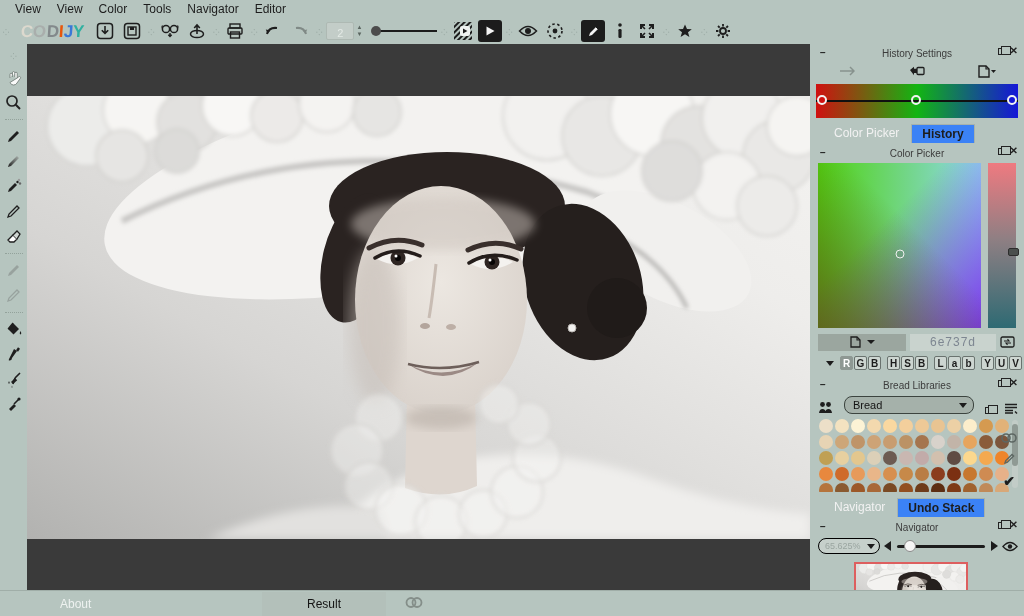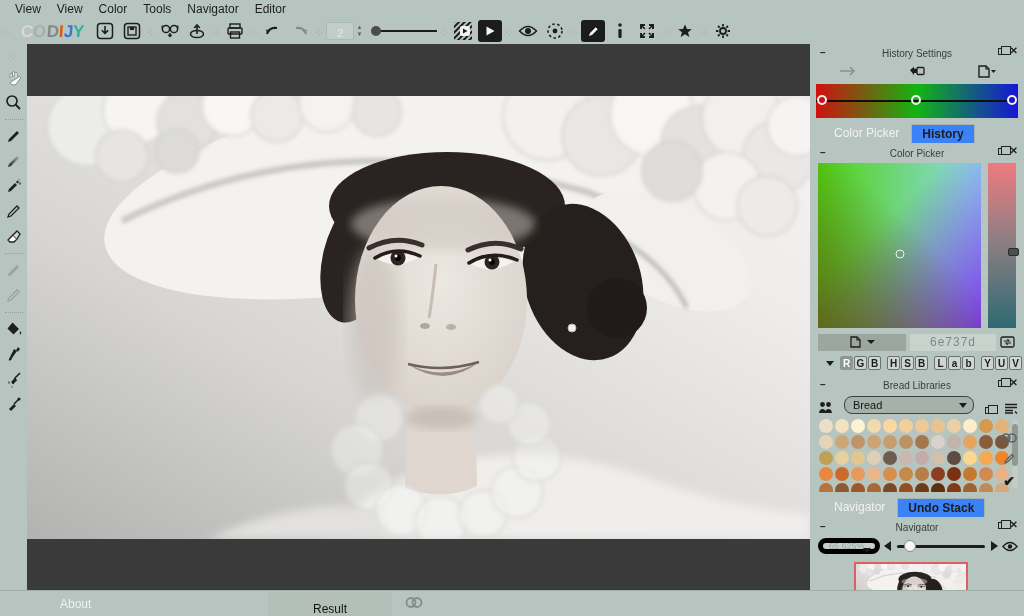--- a/index.html
+++ b/index.html
@@ -80,40 +80,40 @@
   .libsrow { display:flex; align-items:flex-end; gap:11px; height:20px; margin:2px 4px 0 6px; }
   .libselect { position:relative; flex:1; height:18px; background:#a5b1aa; border:1px solid #3c443f; border-radius:8px; display:flex; align-items:center; padding:0 18px 0 8px; font-size:11px; color:#141414; }
   .libselect .caret-down { position:absolute; right:6px; top:6px; }
   .swatch-area { position:relative; height:74px; margin:4px 4px 0 6px; overflow:hidden; }
   .swatch-grid { width:192px; display:flex; flex-wrap:wrap; }
   .swatch { width:14px; height:14px; border-radius:50%; margin:1px; }
   .sscroll { position:absolute; right:0; top:2px; width:6px; height:68px; background:#c2ccc7; border-radius:3px; }
   .sscroll .thumb { position:absolute; left:0; top:4px; width:6px; height:42px; background:#8f9a94; border-radius:3px; }
 
   .navrow { display:flex; align-items:center; height:20px; margin:2px 4px 0 6px; gap:4px; }
-  .zoomsel { position:relative; width:62px; height:16px; background:#c6d0cb; border:5px solid #000000; border-radius:8px; display:flex; align-items:center; padding:0 14px 0 6px; font-size:9px; color:#9aa5a0; }
+  .zoomsel { position:relative; width:62px; height:16px; background:#c6d0cb; border:1px solid #000000; border-radius:8px; display:flex; align-items:center; padding:0 14px 0 6px; font-size:9px; color:#9aa5a0; }
   .zoomsel .caret-down { position:absolute; right:4px; top:5px; border-top-color:#1c1c1c; }
   .navslider { position:relative; flex:1; height:16px; }
   .navslider .line { position:absolute; left:2px; right:2px; top:7px; height:2.5px; background:#1c1c1c; border-radius:2px; }
   .navslider .knob { position:absolute; left:10%; top:2px; width:12px; height:12px; background:#f6f6f6; border:1px solid #8a8a8a; border-radius:50%; }
   .tri { width:0; height:0; }
   .tri.left { border-top:5px solid transparent; border-bottom:5px solid transparent; border-right:7px solid #1c1c1c; }
   .tri.right { border-top:5px solid transparent; border-bottom:5px solid transparent; border-left:7px solid #1c1c1c; }
 
   .thumbwrap { position:relative; margin:6px 0 0 42px; width:114px; height:65px; border:2px solid #dd5f5f; background:#ddd; }
   .thumbwrap svg { display:block; width:110px; height:61px; }
   .navside { position:absolute; right:6px; top:388px; display:flex; flex-direction:column; gap:8px; align-items:center; color:#5d6763; }
   .navside .check { color:#1c1c1c; font-size:14px; font-weight:bold; }
 
   
   .bottombar { position:absolute; left:0; top:590px; width:1024px; height:26px; background:#b6c5bf; border-top:1px solid #a0aea8; }
   .btab-active { position:absolute; left:60px; top:6px; font-size:12px; color:#eef2f0; }
   .bbtn { position:absolute; top:1px; height:24px; background:#b3c0ba; display:flex; align-items:center; justify-content:center; font-size:12px; color:#141414; gap:10px; }
   .bbtn.split { left:148px; width:120px; }
-  .bbtn.result { left:268px; width:124px;align-items:flex-end; }
+  .bbtn.result { left:262px; width:124px; }
   .loopicon { position:absolute; left:404px; top:5px; color:#848e89; }
   .redoarrow { color:#1c1c1c; }
 
   svg.icon { display:block; }
 </style>
 </head>
 <body>
 
 <svg width="0" height="0" style="position:absolute">
   <defs>

